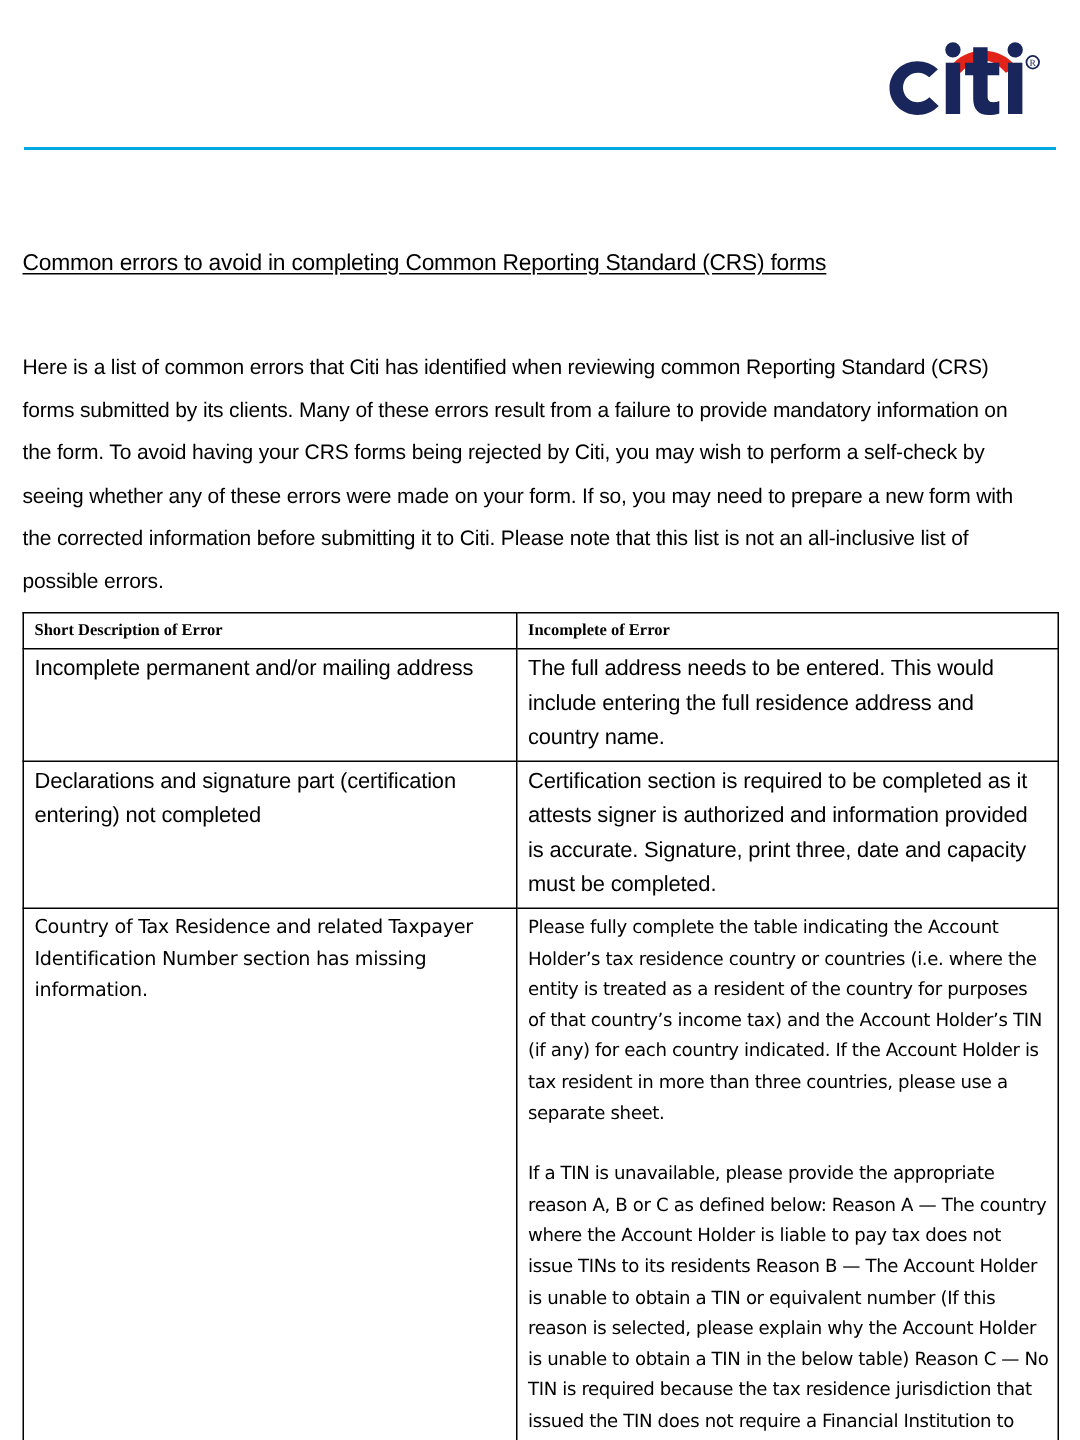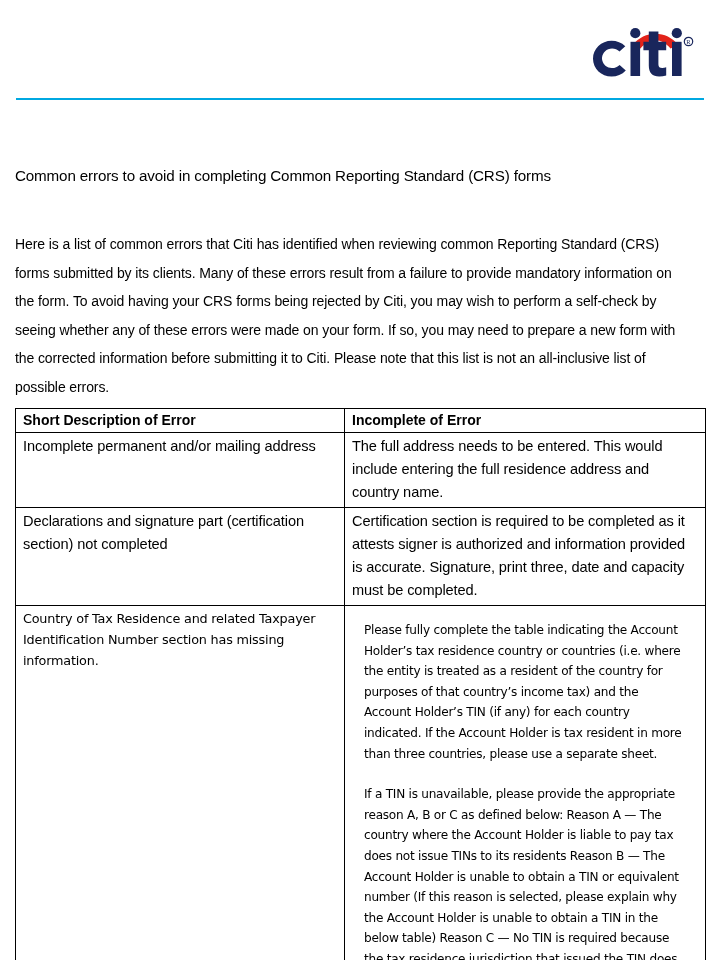--- a/index.html
+++ b/index.html
@@ -42,20 +42,21 @@
   }
 
   
   #doc-title {
     position: absolute;
     left: 15px;
     top: 166px;
     font-size: 15.2px;
     line-height: 20px;
     letter-spacing: -0.15px;
+    text-decoration: underline;
     text-underline-offset: 2px;
     white-space: nowrap;
   }
   #intro {
     position: absolute;
     left: 15px;
     top: 230px;
     width: 678px;
     font-size: 14px;
     line-height: 28.5px;
@@ -76,42 +77,43 @@
   #errors-table col.c2 { width: 361px; }
   #errors-table th,
   #errors-table td {
     border: 1px solid #000000;
     vertical-align: top;
     padding: 2px 6px 3px 7px;
     text-align: left;
   }
   #errors-table th {
     font-weight: bold;
-    font-size: 14px;
+    font-size: 11px;
     line-height: 19px;
     padding-bottom: 2px;
+    font-family: Liberation Serif, serif;
   }
   .cell-compact {
     font-size: 14.6px;
     line-height: 23px;
     letter-spacing: -0.1px;
   }
   .cell-wide {
     font-family: "DejaVu Sans", sans-serif;
     font-size: 12.8px;
     line-height: 21px;
     letter-spacing: -0.2px;
   }
   .cell-dense {
     font-family: "DejaVu Sans", sans-serif;
     font-size: 12.1px;
     line-height: 20.6px;
     letter-spacing: -0.25px;
   }
-  .cell-dense p { margin: 12px; }
+  .cell-dense p { margin: 0; }
   .cell-dense p + p { margin-top: 20px; }
 </style>
 </head>
 <body>
 
 <div id="header">
 
   <div id="logo">
     <svg width="115" height="56" viewBox="0 0 115 56" xmlns="http://www.w3.org/2000/svg">
 
@@ -157,21 +159,21 @@
       <th>Short Description of Error</th>
       <th>Incomplete of Error</th>
     </tr>
   </thead>
   <tbody>
     <tr>
       <td class="cell-compact">Incomplete permanent and/or mailing address</td>
       <td class="cell-compact">The full address needs to be entered. This would include entering the full residence address and country name.</td>
     </tr>
     <tr>
-      <td class="cell-compact">Declarations and signature part (certification section) not completed</td>
+      <td class="cell-compact">Declarations and signature part (certification entering) not completed</td>
       <td class="cell-compact">Certification section is required to be completed as it attests signer is authorized and information provided is accurate.  Signature, print three, date and capacity must be completed.</td>
     </tr>
     <tr>
       <td class="cell-wide">Country of Tax Residence and related Taxpayer Identification Number section has missing information.</td>
       <td class="cell-dense">
         <p>Please fully complete the table indicating the Account Holder’s tax residence country or countries (i.e. where the entity is treated as a resident of the country for purposes of that country’s income tax) and the Account Holder’s TIN (if any) for each country indicated. If the Account Holder is tax resident in more than three countries, please use a separate sheet.</p>
         <p>If a TIN is unavailable, please provide the appropriate reason A, B or C as defined below: Reason A — The country where the Account Holder is liable to pay tax does not issue TINs to its residents Reason B — The Account Holder is unable to obtain a TIN or equivalent number (If this reason is selected, please explain why the Account Holder is unable to obtain a TIN in the below table) Reason C — No TIN is required because the tax residence jurisdiction that issued the TIN does not require a Financial Institution to collect and report the TIN</p>
       </td>
     </tr>
   </tbody>

